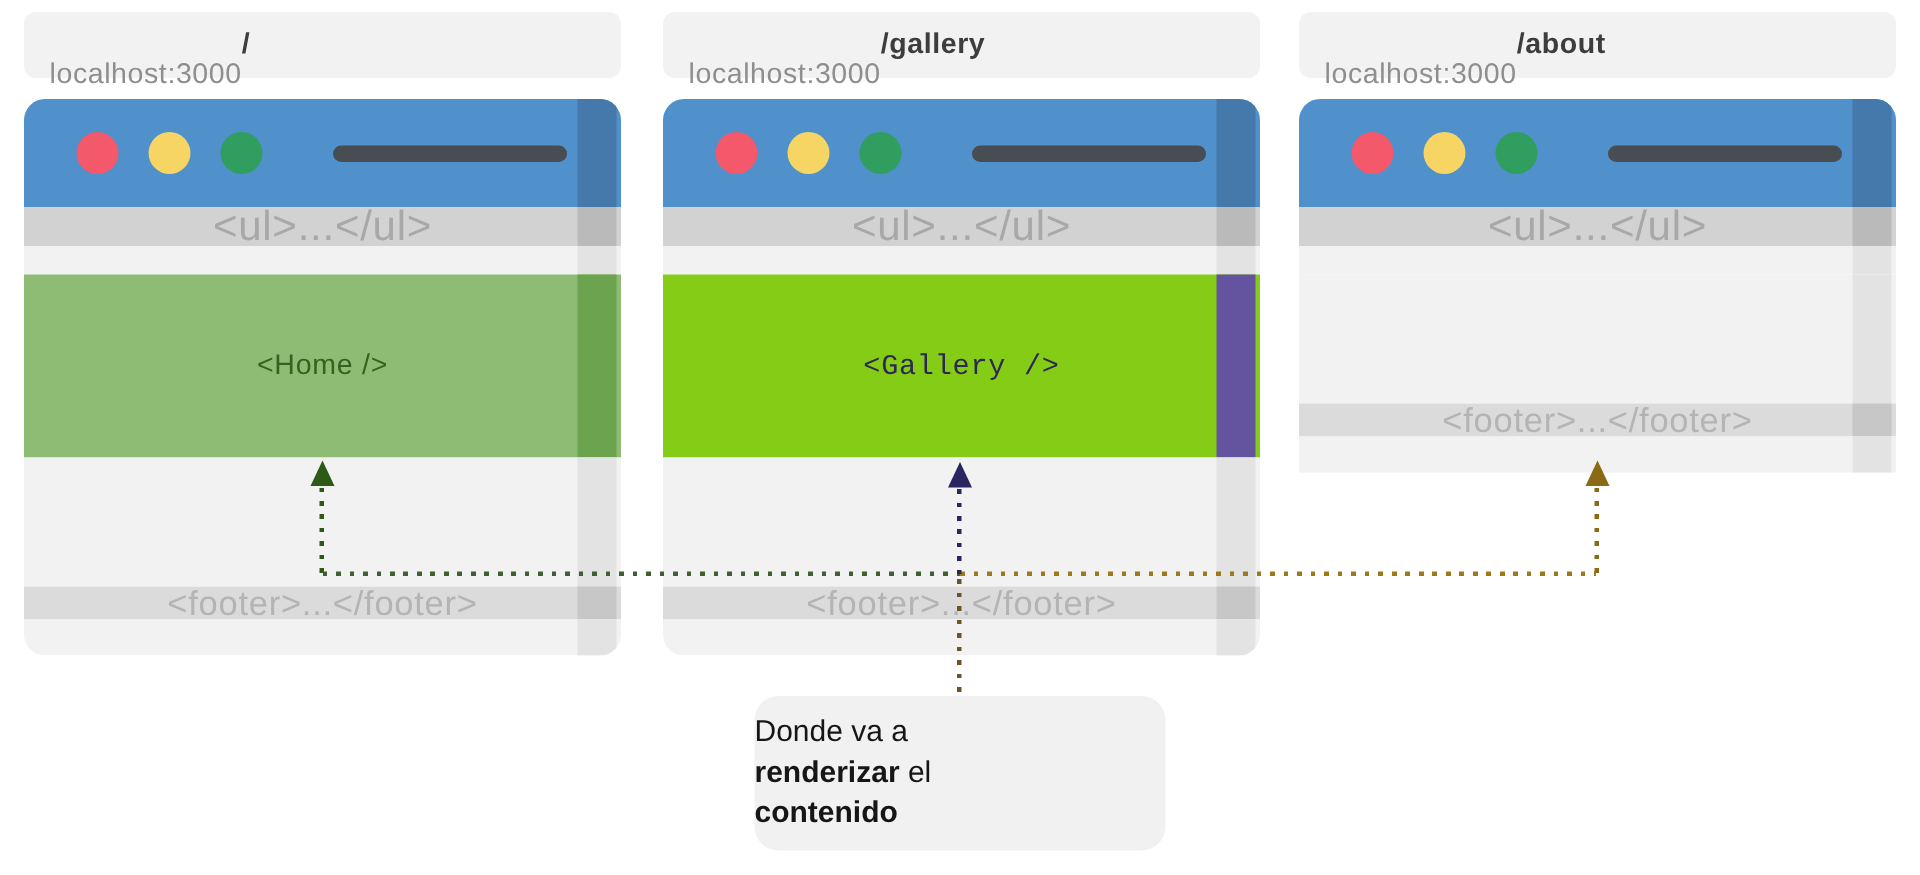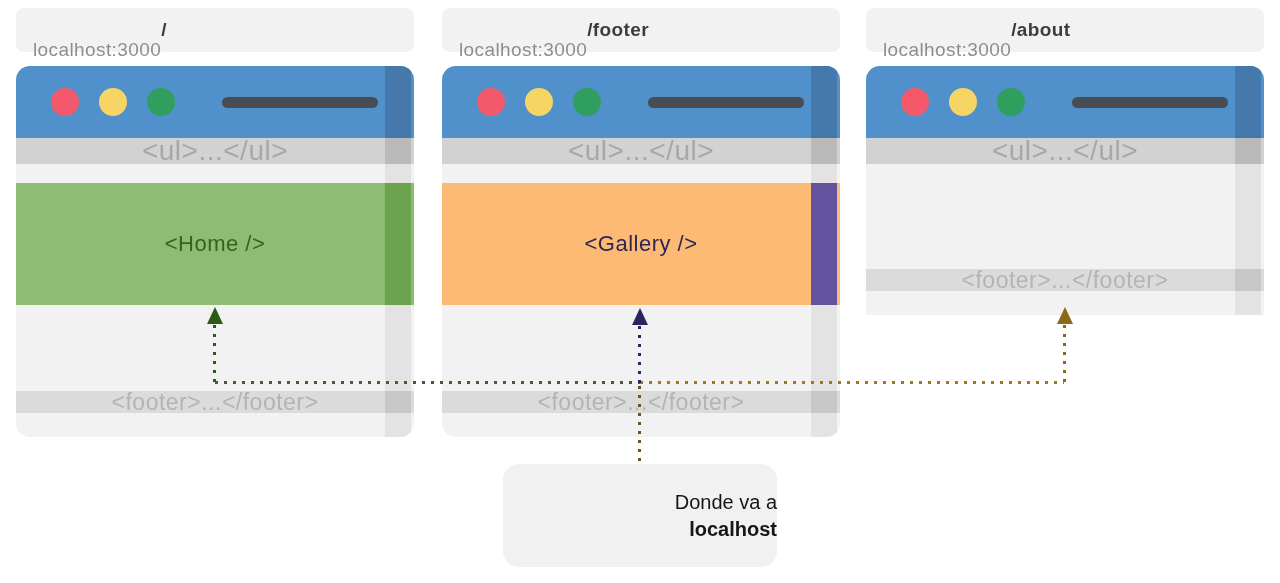--- a/index.html
+++ b/index.html
@@ -23,39 +23,39 @@
   }
   .row{position:relative;}
   .row .strip{position:absolute;top:0;bottom:0;right:3px;width:26px;display:block;}
   .row.header{height:72px;display:flex;align-items:center;padding-left:35px;box-sizing:border-box;}
   .dot{width:28px;height:28px;border-radius:50%;margin-right:20px;position:relative;z-index:2;}
   .pill{position:absolute;left:206px;top:31px;width:156px;height:11px;border-radius:6px;z-index:2;}
   .row.nav{height:26px;display:flex;align-items:center;justify-content:center;}
   .nav-text{font-size:28px;color:#a8a8a8;letter-spacing:.5px;}
   .row.gapr{height:19px;}
   .row.content{height:122px;display:flex;align-items:center;justify-content:center;}
-  .component-text{font-size:22px;letter-spacing:.5px;text-align:center;}
+  .component-text{font-size:19px;letter-spacing:.5px;text-align:center;}
   .row.bodyr{height:86px;}
   .row.footerr{height:22px;display:flex;align-items:center;justify-content:center;}
   .footer-text{font-size:23px;color:#b4b4b4;letter-spacing:.5px;}
   .row.bottomr{height:24px;}
 
   
   .arrowhead{
     position:absolute;width:0;height:0;
     border-left:8px solid transparent;border-right:8px solid transparent;
     border-bottom:17px solid #000;
   }
   .dotline-v{position:absolute;width:3px;background:repeating-linear-gradient(to bottom,var(--dot) 0 3px,transparent 3px 9px);}
   .dotline-h{position:absolute;height:3px;background:repeating-linear-gradient(to right,var(--dot) 0 3px,transparent 3px 9px);}
 
   .callout{
     position:absolute;left:503px;top:464px;width:274px;height:103px;
     background:#f1f1f1;border-radius:16px;
-    display:flex;flex-direction:column;align-items:flex-end;justify-content:center;
+    display:flex;flex-direction:column;align-items:flex-start;justify-content:center;
     font-size:20px;line-height:27px;color:#161616;text-align:center;
   }
   .callout b{font-weight:700;}
 </style>
 </head>
 <body>
 
 <div class="panel" style="left:16px">
   <div class="urlbar">
     <span class="url-base">localhost:3000</span>
@@ -89,38 +89,38 @@
     </div>
     <div class="row bottomr" style="background: rgb(242, 242, 242);">
       <i class="strip" style="background: rgb(227, 227, 227);"></i>
     </div>
   </div>
 </div>
 
 <div class="panel" style="left:442px">
   <div class="urlbar">
     <span class="url-base">localhost:3000</span>
-      <span class="url-path">/footer</span>
+      <span class="url-path">/gallery</span>
   </div>
   <div class="window">
     <div class="row header" style="background: rgb(80, 144, 203);">
       <span class="dot" style="background: rgb(244, 89, 107);"></span>
       <span class="dot" style="background: rgb(246, 213, 101);"></span>
       <span class="dot" style="background: rgb(47, 158, 95);"></span>
       <span class="pill" style="background: rgb(72, 77, 83);"></span>
       <i class="strip" style="background: rgb(70, 121, 171);"></i>
     </div>
     <div class="row nav" style="background: rgb(210, 210, 210);">
       <span class="nav-text">&lt;ul&gt;...&lt;/ul&gt;</span>
       <i class="strip" style="background: rgb(186, 186, 186);"></i>
     </div>
     <div class="row gapr" style="background: rgb(242, 242, 242);">
       <i class="strip" style="background: rgb(227, 227, 227);"></i>
     </div>
-    <div class="row content" style="background: #fdba74;">
+    <div class="row content" style="background: #84cc16; font-family: Liberation Mono, monospace;">
       <span class="component-text" style="color: rgb(44, 39, 83);">&lt;Gallery /&gt;</span>
       <i class="strip" style="background: rgb(100, 84, 159);"></i>
     </div>
     <div class="row bodyr" style="background: rgb(242, 242, 242);">
       <i class="strip" style="background: rgb(227, 227, 227);"></i>
     </div>
     <div class="row footerr" style="background: rgb(219, 219, 219);">
       <span class="footer-text">&lt;footer&gt;...&lt;/footer&gt;</span>
       <i class="strip" style="background: rgb(199, 199, 199);"></i>
     </div>
@@ -171,14 +171,15 @@
 
 <div class="arrowhead" style="left: 632px; top: 308px; border-bottom-color: rgb(41, 37, 97);"></div>
 <div class="dotline-v" style="left: 638px; top: 326px; height: 57px; --dot: #292561;"></div>
 <div class="dotline-v" style="left: 638px; top: 386px; height: 76px; --dot: #6b5425;"></div>
 
 <div class="arrowhead" style="left: 1057px; top: 307px; border-bottom-color: rgb(138, 106, 20);"></div>
 <div class="dotline-v" style="left: 1063px; top: 325px; height: 58px; --dot: #8a6a14;"></div>
 
 <div class="callout">
   <div>Donde va a</div>
-  <div><b>localhost</b></div>
+  <div><b>renderizar</b><span> el</span></div>
+  <div><b>contenido</b></div>
 </div>
 
 </body></html>

